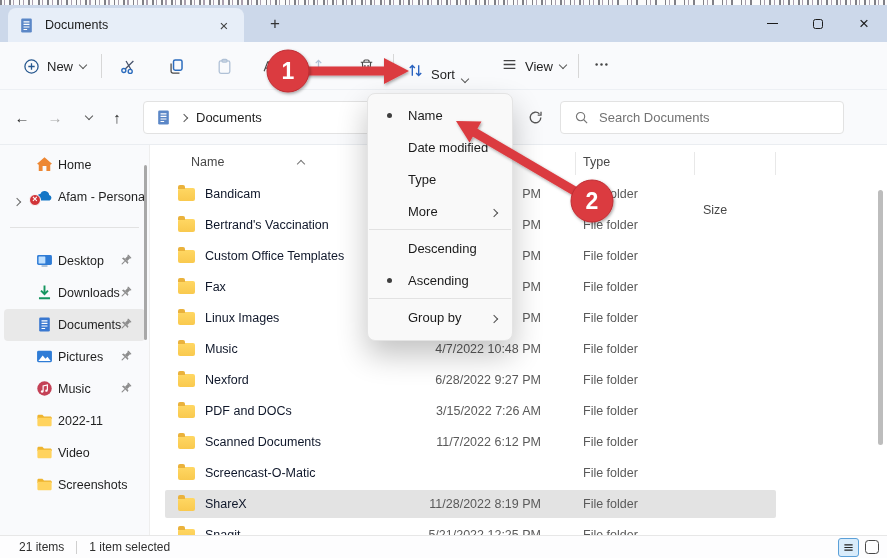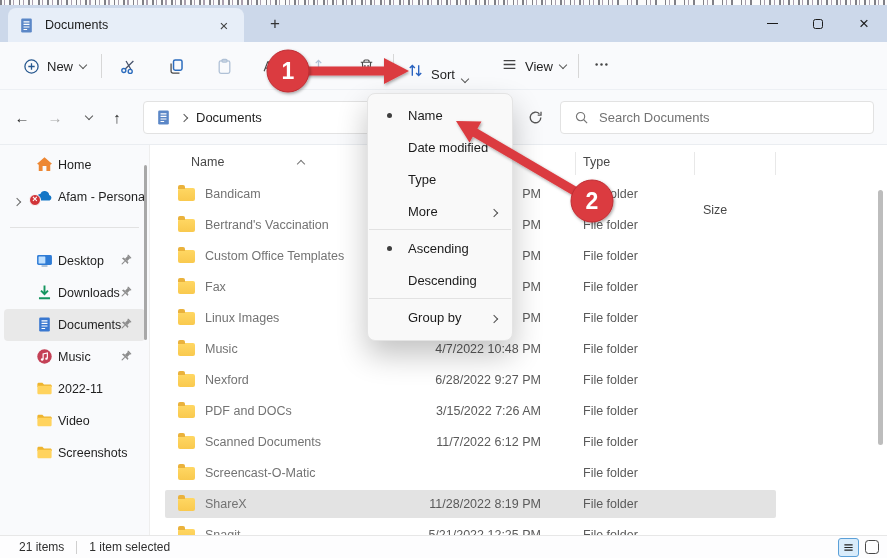--- a/index.html
+++ b/index.html
@@ -57,21 +57,21 @@
   .addressrow { position:absolute; top:90px; left:0; right:0; height:55px; background:#f9fafc;
                 border-bottom:1px solid #eaedf1; }
   .nav-btn { position:absolute; top:11px; width:32px; height:32px; display:flex; align-items:center;
              justify-content:center; font-size:15px; color:#2b2b2b; border-radius:4px; }
   .nav-back { left:6px; } .nav-fwd { left:39px; color:#a9a9a9; } .nav-chev { left:73px; } .nav-up { left:101px; }
   .addrbox { position:absolute; left:143px; top:11px; width:370px; height:33px; background:#fff;
              border:1px solid #e2e2e2; border-radius:4px; display:flex; align-items:center; gap:9px;
              padding:0 11px; font-size:13px; color:#1f1f1f; }
   .refresh { position:absolute; left:520px; top:12px; width:31px; height:31px; display:flex; align-items:center;
              justify-content:center; border-radius:4px; }
-  .searchbox { position:absolute; left:560px; top:11px; width:314px; height:33px; background:#fff;
+  .searchbox { position:absolute; left:560px; top:11px; width:284px; height:33px; background:#fff;
                border:1px solid #e2e2e2; border-radius:4px; display:flex; align-items:center; gap:10px;
                padding:0 13px; }
   .searchbox input { border:none; outline:none; background:transparent; font-size:13px; color:#444; width:230px;
                      font-family:"Liberation Sans","DejaVu Sans",sans-serif; }
   .searchbox input::placeholder { color:#737373; opacity:1; }
 
   
   .sidebar { position:absolute; top:145px; left:0; width:150px; bottom:23px; background:#f9fafc;
              padding-top:4px; overflow:hidden; border-right:1px solid #eeeeee; }
   .side-item { position:relative; height:32px; margin:0 4px; border-radius:4px; display:flex; align-items:center;
@@ -102,21 +102,21 @@
   .col-div { position:absolute; top:2px; width:1px; height:23px; background:#e8e8e8; }
 
   .rows { position:absolute; top:34px; left:0; right:0; }
   .row { position:relative; height:31px; z-index:0; }
   .row.selected::before { content:""; position:absolute; left:14px; right:111px; top:1px; bottom:2px;
                           background:#e3e3e3; border-radius:2px; z-index:-1; }
   .icon-folder { position:absolute; left:27px; top:9px; width:17px; height:13px;
                  background:linear-gradient(#ffd763,#f9c94e); border-radius:2px; }
   .icon-folder::before { content:""; position:absolute; top:-3px; left:0; width:7px; height:4px;
                          background:#eab23c; border-radius:2px 2px 0 0; }
-  .row-name { position:absolute; left:54px; top:8px; color:#737373; white-space:nowrap; }
+  .row-name { position:absolute; left:54px; top:8px; color:#0f172a; white-space:nowrap; }
   .row-date { position:absolute; left:228px; top:8px; width:162px; text-align:right; color:#5a5a5a; white-space:nowrap; }
   .row-type { position:absolute; left:432px; top:8px; color:#5a5a5a; }
   .row-size { position:absolute; left:552px; top:8px; color:#5a5a5a; }
   .list-scroll { position:absolute; right:4px; top:45px; width:5px; height:255px; background:#bdbdbd; border-radius:3px; }
 
   
   .menu { position:absolute; left:367px; top:93px; width:146px; background:#f9f9f9; border:1px solid #e4e4e4;
           border-radius:8px; box-shadow:0 14px 30px rgba(0,0,0,.24); padding:5px 0 7px; z-index:50; }
   .menu-item { position:relative; height:32px; display:flex; align-items:center; padding:0 15px 0 40px;
                font-size:13px; color:#1b1b1b; border-radius:4px; }
@@ -373,20 +373,41 @@
       <div class="side-item selected" data-name="sidebar-item-documents">
 
         <span class="side-icon" data-name="documents-icon">
           <svg viewBox="0 0 16 16">
             <rect x="3" y="1.3" width="10" height="13.4" rx="1.2" fill="#3a78d0"></rect>
             <path d="M5.2 4.6h5.6M5.2 7h5.6M5.2 9.4h5.6M5.2 11.8h3.4" stroke="#fff" stroke-width="1.1"></path>
           </svg>
         </span>
 
         <span class="side-label" data-name="sidebar-item-label">Documents</span>
+        <span class="pin" data-name="pin-icon">
+          <svg viewBox="0 0 16 16">
+            <g transform="rotate(45 8 8)" fill="#8d8d8d">
+              <rect x="5.4" y="1.4" width="5.2" height="1.4" rx=".7"></rect>
+              <rect x="6.3" y="2.5" width="3.4" height="4.6"></rect>
+              <path d="M4.5 7.1h7l.9 1.9H3.6Z"></path>
+              <rect x="7.4" y="9" width="1.2" height="4.7" rx=".6"></rect>
+            </g>
+          </svg>
+        </span>
+      </div>
+      <div class="side-item" data-name="sidebar-item-pictures">
+
+        <span class="side-icon" data-name="pictures-icon">
+          <svg viewBox="0 0 16 16">
+            <rect x="1" y="2.6" width="14" height="10.8" rx="1.4" fill="#2f7cd6"></rect>
+            <path d="M2.2 12.2 6.3 7l2.6 3 1.9-1.8 3 4Z" fill="#fff"></path>
+          </svg>
+        </span>
+
+        <span class="side-label" data-name="sidebar-item-label">Pictures</span>
         <span class="pin" data-name="pin-icon">
           <svg viewBox="0 0 16 16">
             <g transform="rotate(45 8 8)" fill="#8d8d8d">
               <rect x="5.4" y="1.4" width="5.2" height="1.4" rx=".7"></rect>
               <rect x="6.3" y="2.5" width="3.4" height="4.6"></rect>
               <path d="M4.5 7.1h7l.9 1.9H3.6Z"></path>
               <rect x="7.4" y="9" width="1.2" height="4.7" rx=".6"></rect>
             </g>
           </svg>
         </span>
@@ -563,28 +584,28 @@
 
         <span data-name="menu-item-label">Type</span>
 
       </div>
       <div class="menu-item" data-name="menu-item-more">
 
         <span data-name="menu-item-label">More</span>
         <span class="menu-chev" data-name="chevron-right-icon"><span class="chev right"></span></span>
       </div>
       <div class="menu-divider" data-name="menu-divider"></div>
+      <div class="menu-item" data-name="menu-item-descending">
+
+        <span data-name="menu-item-label">Descending</span>
+
+      </div>
       <div class="menu-item" data-name="menu-item-ascending">
         <span class="menu-bullet" data-name="selected-bullet-icon"></span>
         <span data-name="menu-item-label">Ascending</span>
-
-      </div>
-      <div class="menu-item" data-name="menu-item-descending">
-
-        <span data-name="menu-item-label">Descending</span>
 
       </div>
       <div class="menu-divider" data-name="menu-divider"></div>
       <div class="menu-item" data-name="menu-item-group-by">
 
         <span data-name="menu-item-label">Group by</span>
         <span class="menu-chev" data-name="chevron-right-icon"><span class="chev right"></span></span>
       </div>
   </div>
 

